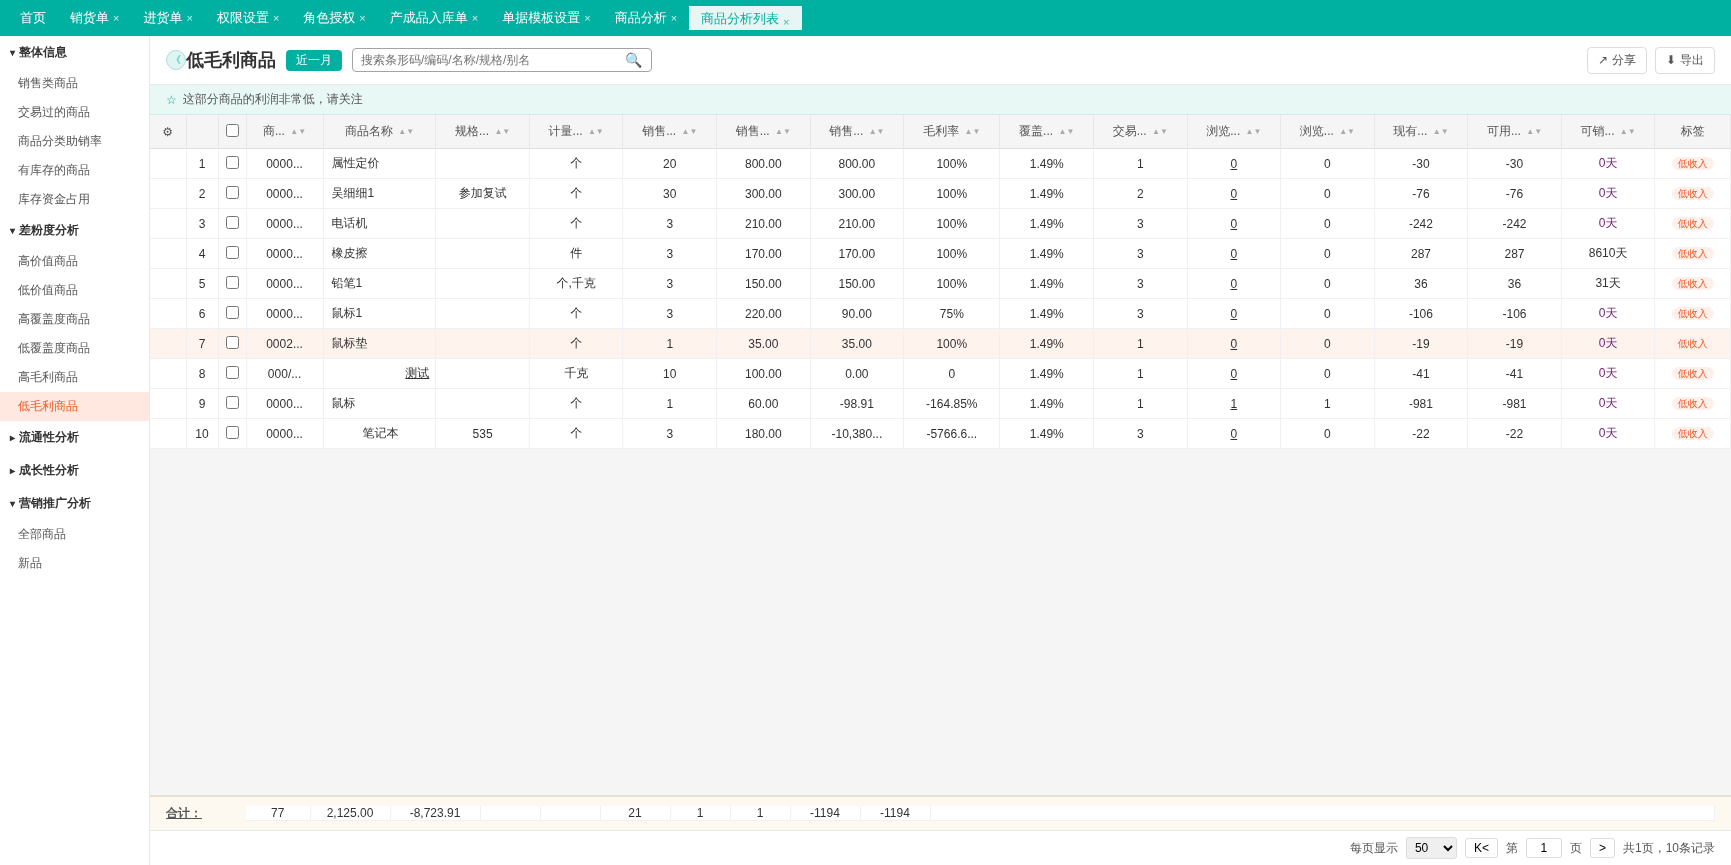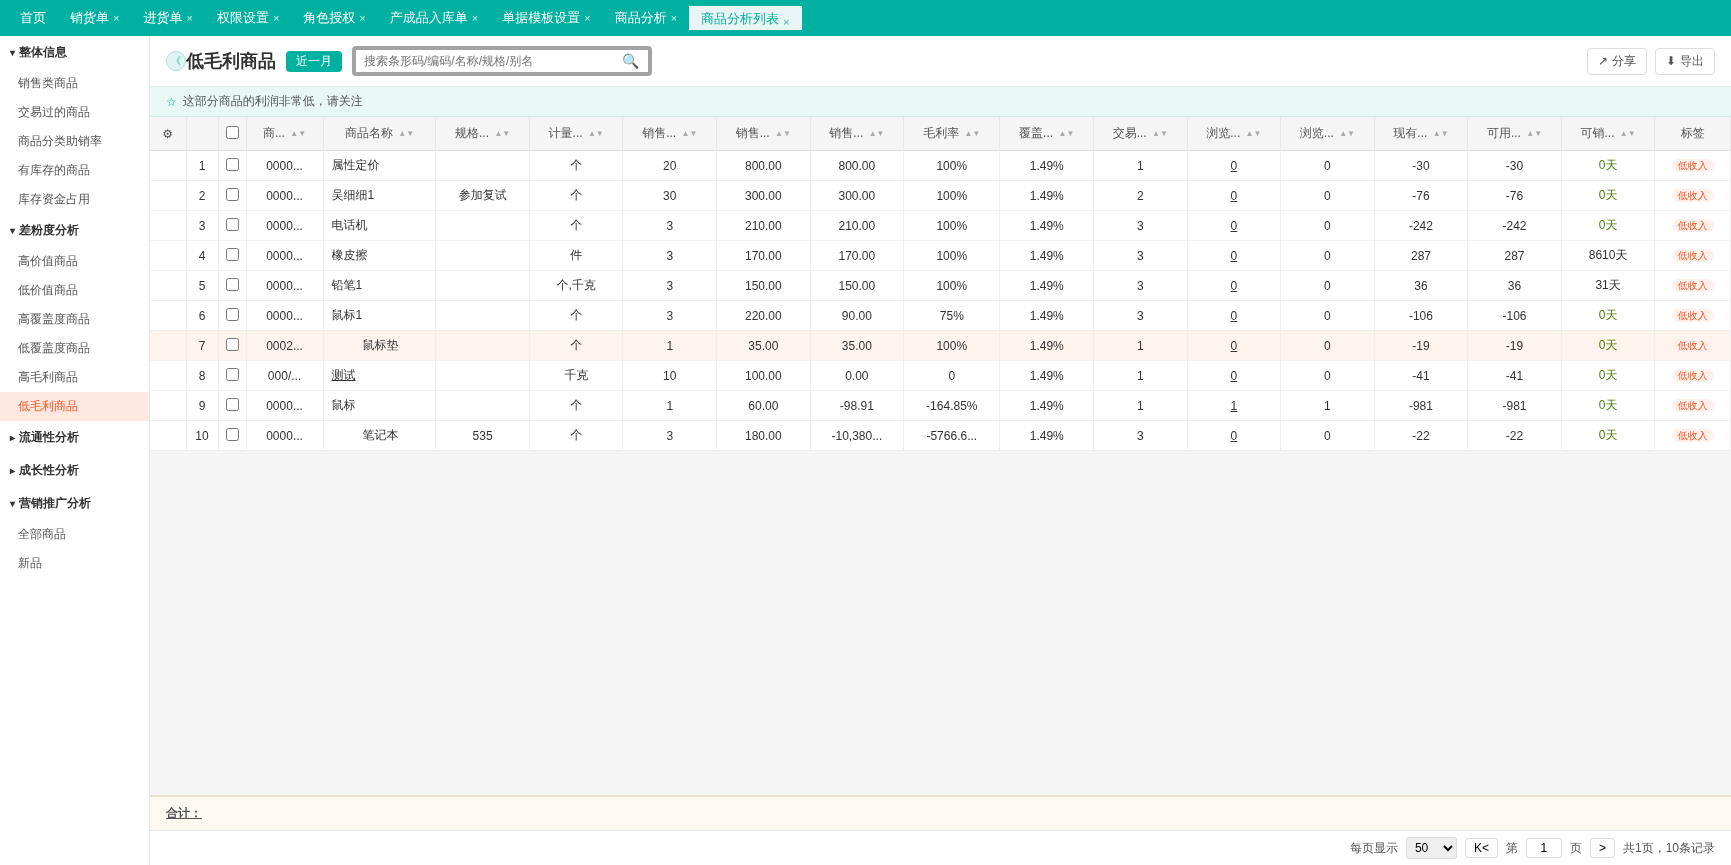--- a/index.html
+++ b/index.html
@@ -86,21 +86,21 @@
       background: #00b0a0;
       color: #fff;
       padding: 2px 10px;
       border-radius: 4px;
       font-size: 12px;
       cursor: pointer;
     }
     .search-box {
       display: flex;
       align-items: center;
-      border: 4px solid #a3a3a3;
+      border: 1px solid #a3a3a3;
       border-radius: 4px;
       padding: 3px 8px;
       background: #fff;
       flex: 1;
       max-width: 300px;
     }
     .search-box input {
       border: none;
       outline: none;
       font-size: 12px;
@@ -174,21 +174,21 @@
     tbody tr {
       border-bottom: 1px solid #f0f0f0;
     }
     tbody tr.highlighted { background: #fff3ee; }
     tbody td {
       padding: 6px 6px;
       text-align: center;
       border-right: 1px solid #f0f0f0;
       white-space: nowrap;
     }
-    .red-text { color: #4d7c0f; }
+    .red-text { color: #701a75; }
     .tag-low {
       background: #fff0eb;
       color: #f05a28;
       padding: 1px 6px;
       border-radius: 10px;
       font-size: 10px;
     }
     .underline-link { text-decoration: underline; cursor: pointer; color: #333; }
 
     
@@ -580,42 +580,42 @@
       <td>-106</td>
       <td>-106</td>
       <td class="red-text">0天</td>
       <td><span class="tag-low">低收入</span></td>
     </tr>
             <tr class="highlighted">
       <td></td>
       <td>7</td>
       <td><input type="checkbox" style=""></td>
       <td>0002...</td>
-      <td style="text-align:center;padding-left:8px;">鼠标垫</td>
+      <td style="text-align:left;padding-left:8px;">鼠标垫</td>
       <td></td>
       <td>个</td>
       <td>1</td>
       <td>35.00</td>
       <td>35.00</td>
       <td>100%</td>
       <td>1.49%</td>
       <td>1</td>
       <td><span class="underline-link">0</span></td>
       <td>0</td>
       <td>-19</td>
       <td>-19</td>
       <td class="red-text">0天</td>
       <td><span class="tag-low">低收入</span></td>
     </tr>
             <tr>
       <td></td>
       <td>8</td>
       <td><input type="checkbox" style=""></td>
       <td>000/...</td>
-      <td style="text-align:left;padding-left:8px;text-decoration:underline;">测试</td>
+      <td style="text-align:right;padding-left:8px;text-decoration:underline;">测试</td>
       <td></td>
       <td>千克</td>
       <td>10</td>
       <td>100.00</td>
       <td>0.00</td>
       <td>0</td>
       <td>1.49%</td>
       <td>1</td>
       <td><span class="underline-link">0</span></td>
       <td>0</td>
@@ -665,20 +665,37 @@
       <td>-22</td>
       <td class="red-text">0天</td>
       <td><span class="tag-low">低收入</span></td>
     </tr>
           </tbody>
       </table>
     </div>
 
     <div class="table-footer">
       <span class="footer-label">合计：</span>
+      <table style="flex:1;border-collapse:collapse;font-size:12px;">
+        <tbody>
+            <tr>
+          <td style="width:64px;text-align:center;padding:0 6px;">77</td>
+          <td style="width:80px;text-align:center;padding:0 6px;">2,125.00</td>
+          <td style="width:90px;text-align:center;padding:0 6px;">-8,723.91</td>
+          <td style="width:60px;"></td>
+          <td style="width:60px;"></td>
+          <td style="width:70px;text-align:center;padding:0 6px;">21</td>
+          <td style="width:60px;text-align:center;padding:0 6px;">1</td>
+          <td style="width:60px;text-align:center;padding:0 6px;">1</td>
+          <td style="width:70px;text-align:center;padding:0 6px;">-1194</td>
+          <td style="width:70px;text-align:center;padding:0 6px;">-1194</td>
+          <td style="flex:1;"></td>
+        </tr>
+      </tbody>
+        </table>
     </div>
 
     <div class="pagination-bar">
       <span>每页显示</span>
       <select>
         <option>50</option>
         <option>100</option>
         <option>200</option>
       </select>
       <button class="page-btn">K&lt;</button>

